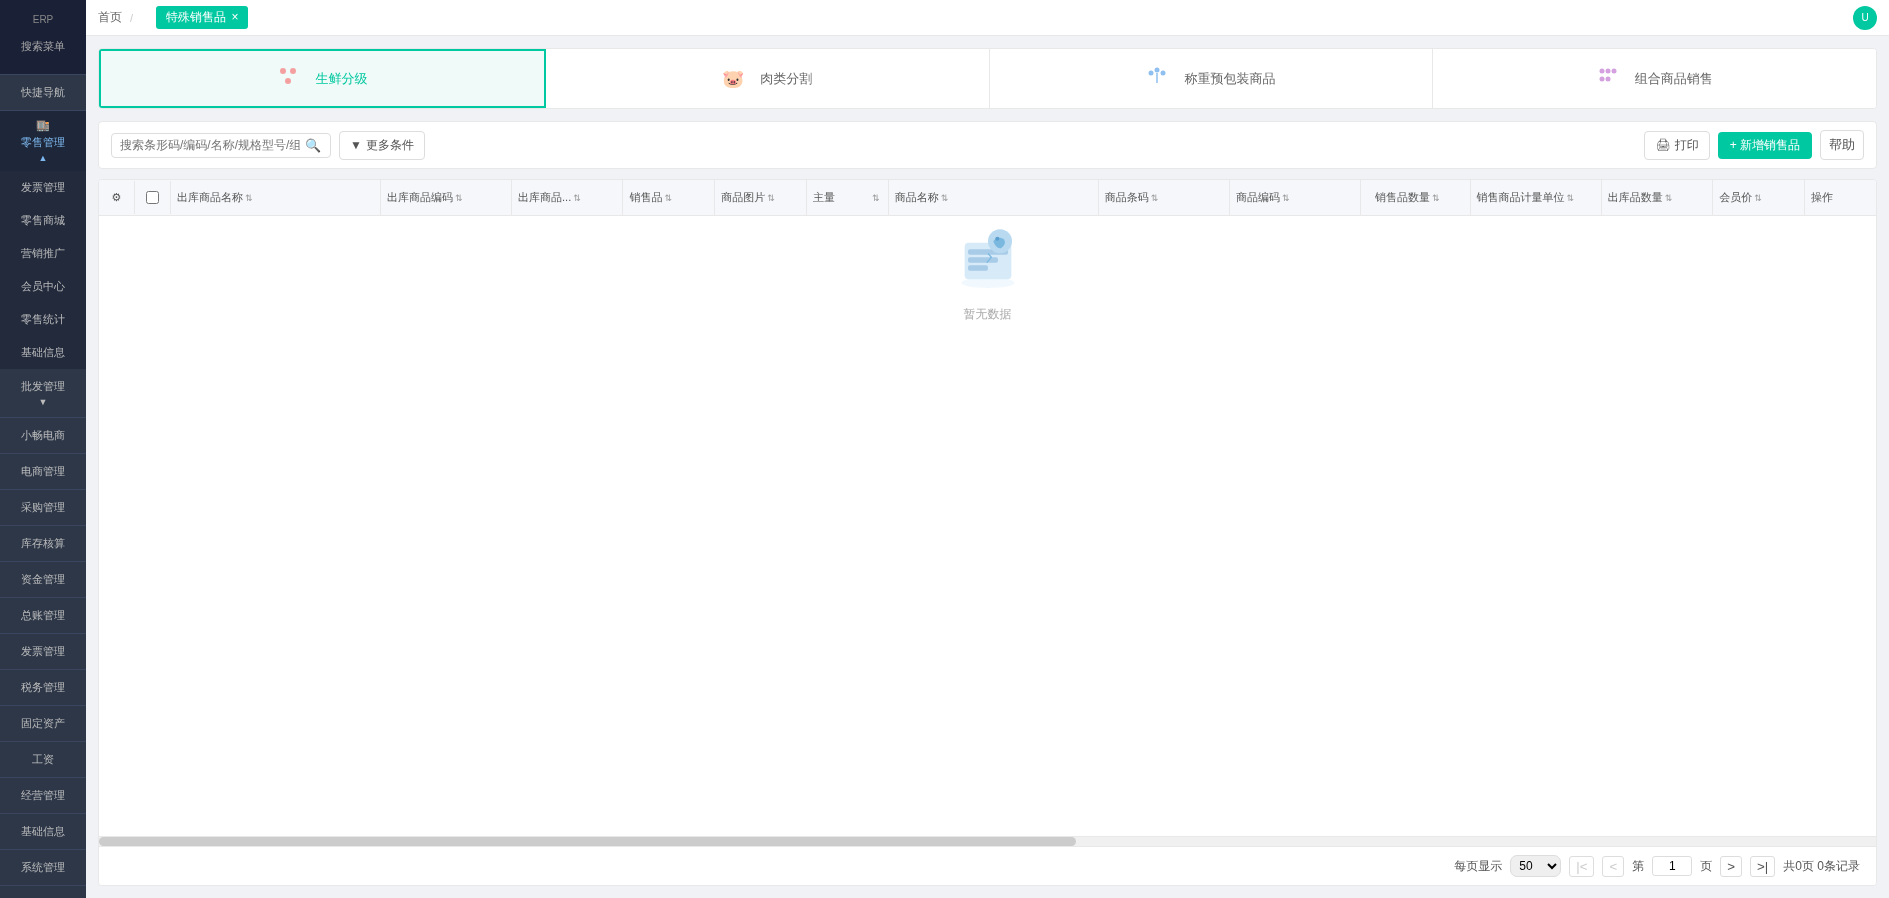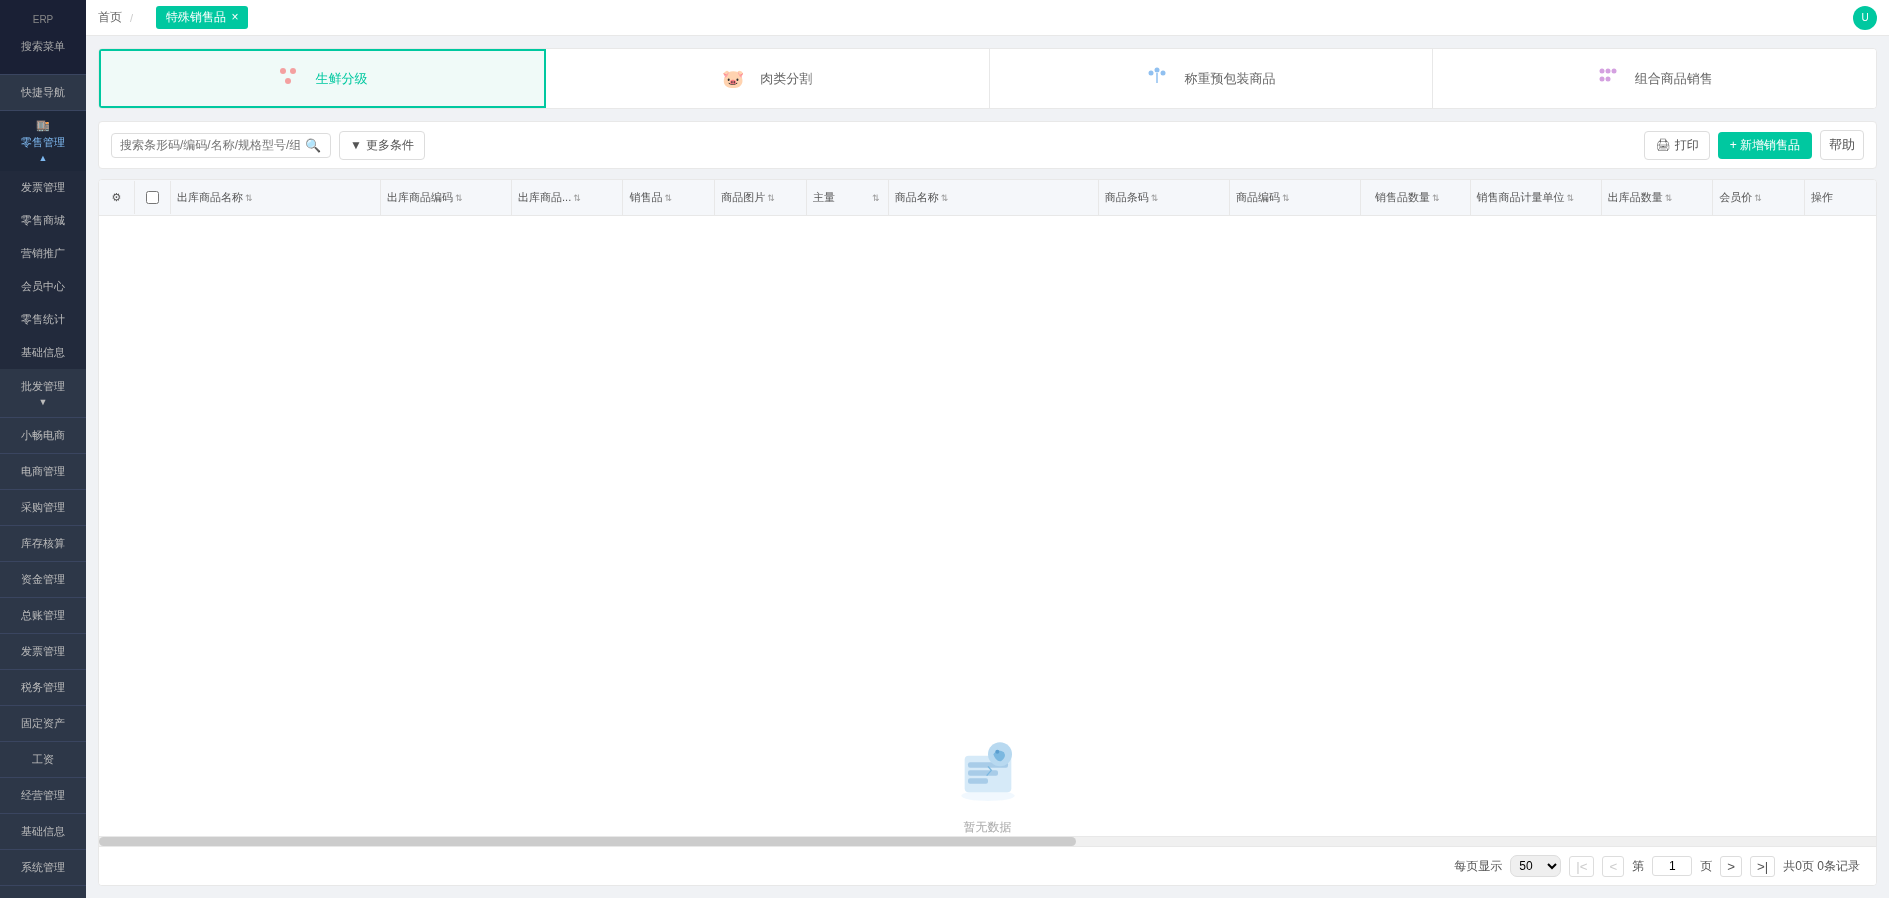--- a/index.html
+++ b/index.html
@@ -280,21 +280,21 @@
     .th-sale-qty { flex: 0.9; min-width: 70px; margin-left: 8px; }
     .th-unit { flex: 1.2; min-width: 90px; }
     .th-out-qty { flex: 1; min-width: 80px; }
     .th-member { flex: 0.8; min-width: 60px; }
     .th-op { flex: 0.6; min-width: 50px; }
 
     .table-body {
       flex: 1;
       display: flex;
       align-items: center;
-      justify-content: flex-end;
+      justify-content: flex-start;
       flex-direction: column;
       gap: 12px;
     }
     .empty-state {
       display: flex;
       flex-direction: column;
       align-items: center;
       gap: 10px;
     }
     .empty-img {

